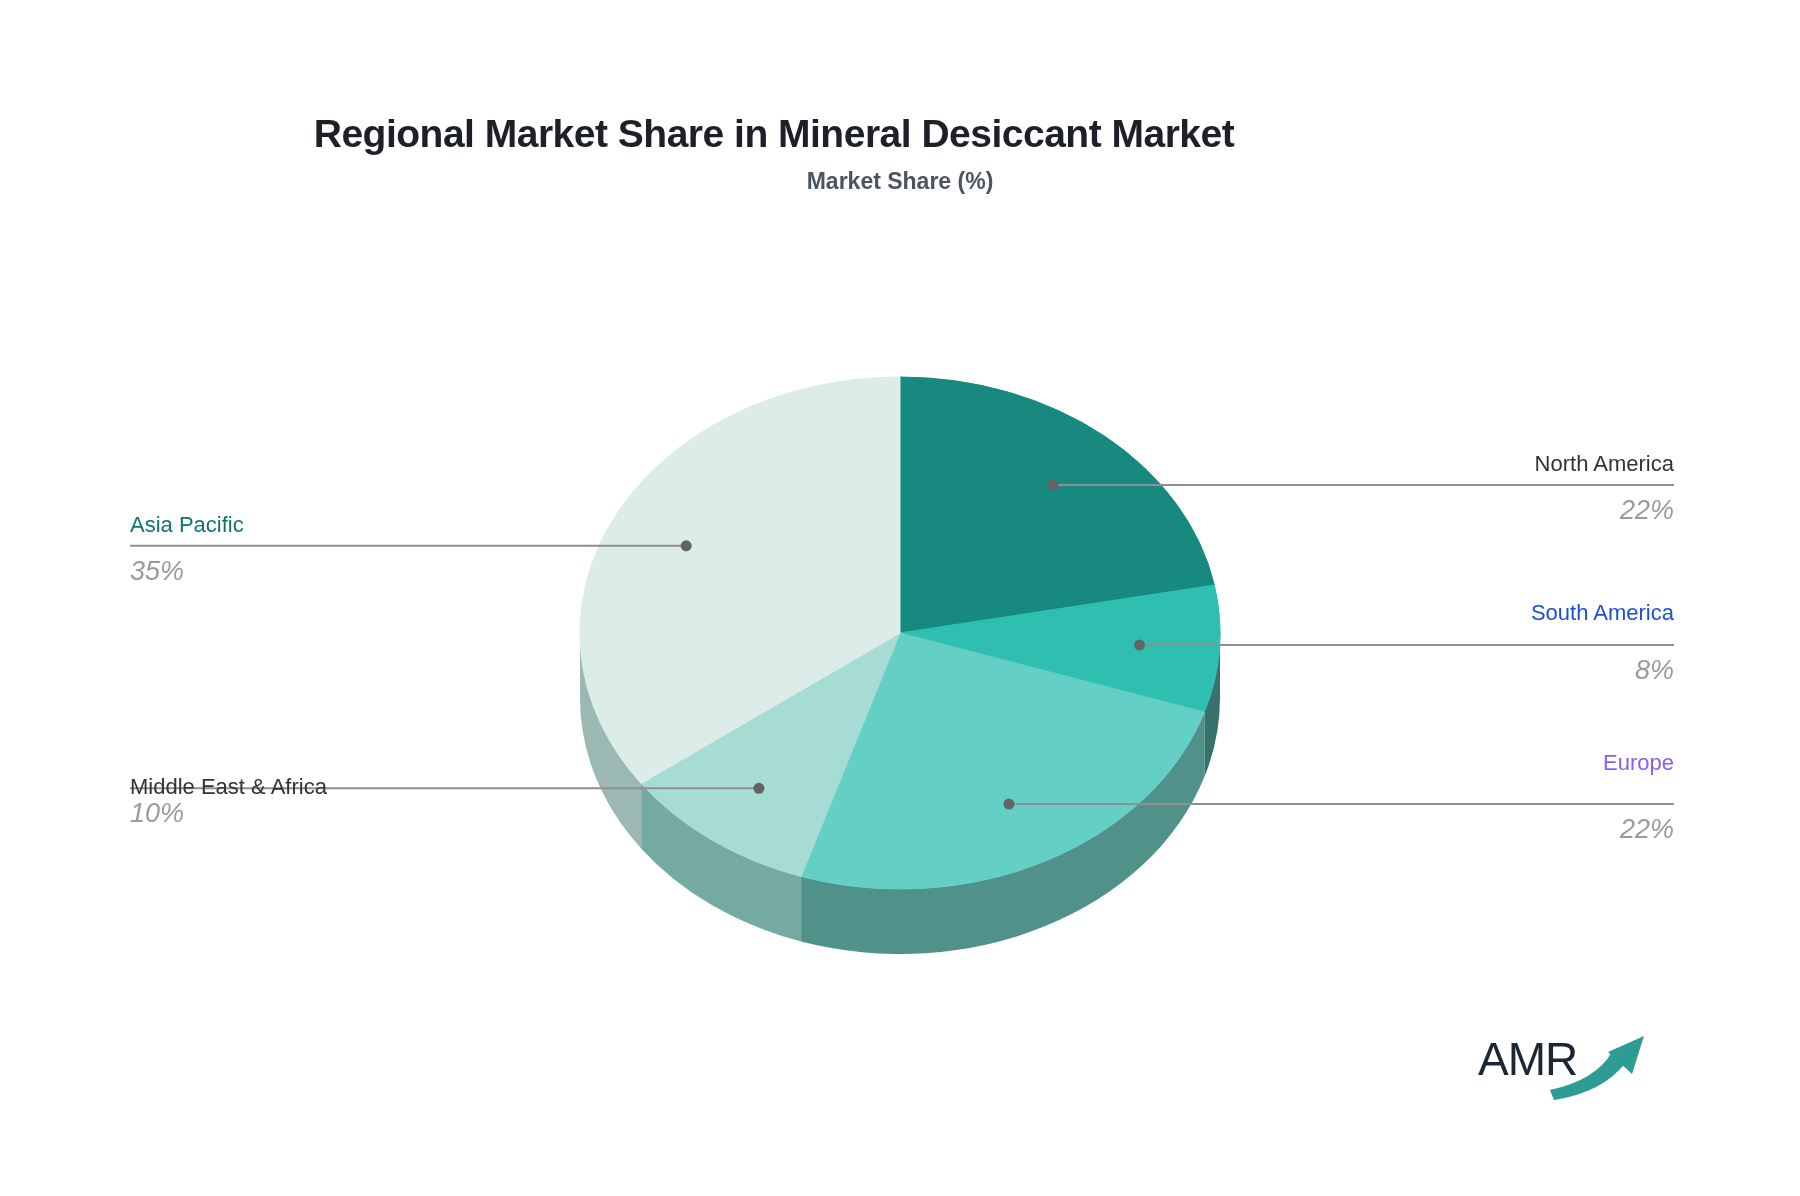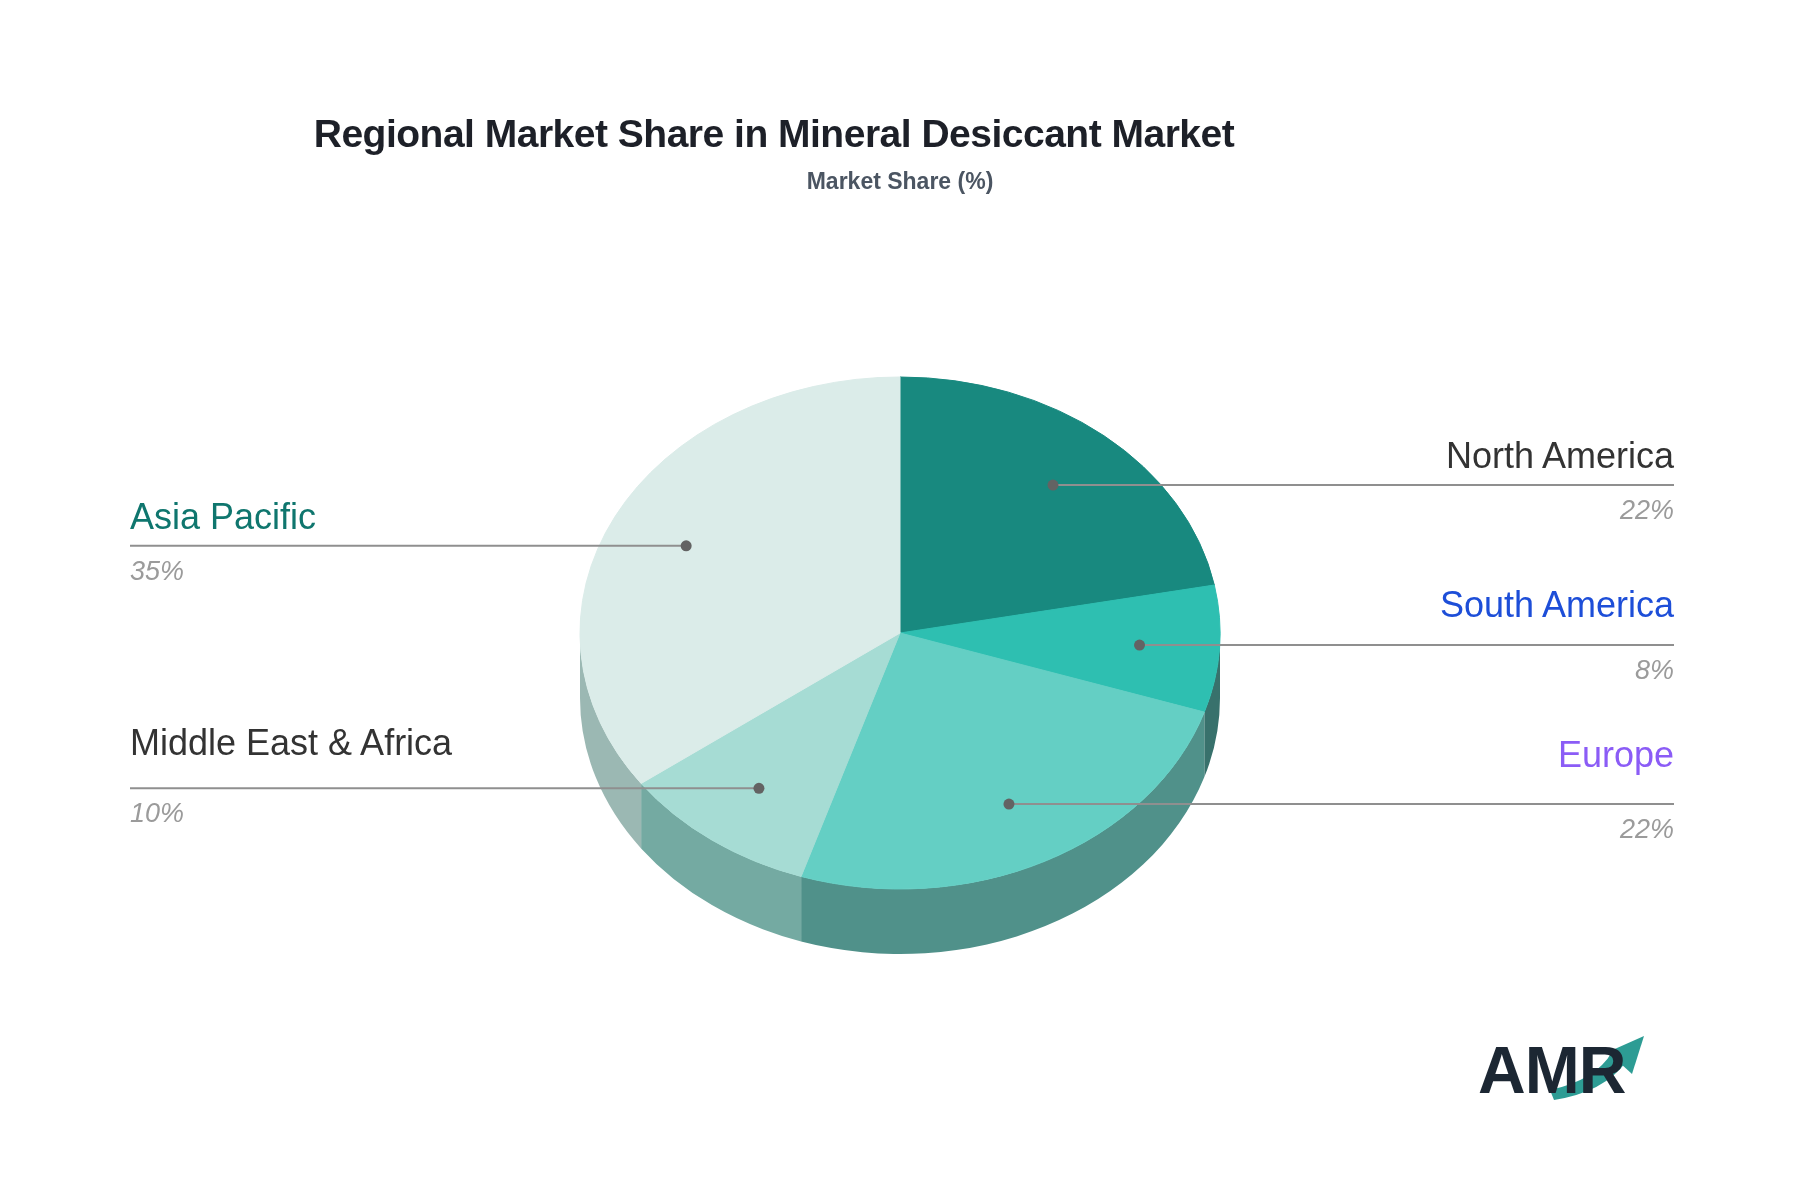--- a/index.html
+++ b/index.html
@@ -10,33 +10,33 @@
   .chart-title{
     position:absolute;left:0;top:112px;width:1548px;text-align:center;
     font-size:39px;font-weight:700;color:#1d2028;letter-spacing:-0.5px;
   }
   .chart-subtitle{
     position:absolute;left:0;top:168px;width:1800px;text-align:center;
     font-size:23px;font-weight:700;color:#4b5562;
   }
   #pie-svg{position:absolute;left:0;top:0;}
   .slice-name{
-    position:absolute;font-size:36px;color:#333333;white-space:nowrap;
+    position:absolute;font-size:22px;color:#333333;white-space:nowrap;
   }
   .slice-value{
     position:absolute;font-size:27px;color:#9b9b9b;white-space:nowrap;font-style:italic;
   }
   .align-right{text-align:right;}
   .align-left{text-align:left;}
   .logo{
     position:absolute;left:1470px;top:1022px;width:220px;height:110px;
   }
   .logo-text{
     position:absolute;left:8px;top:10px;
-    font-size:66px;font-weight:700;color:#1c2733;letter-spacing:-1px;
+    font-size:46px;font-weight:400;color:#1c2733;letter-spacing:-1px;
   }
   .logo-arrow{position:absolute;left:0;top:0;}
 </style>
 </head>
 <body>
 
 <div class="chart-title" style="color: rgb(29, 32, 40);">Regional Market Share in Mineral Desiccant Market</div>
 <div class="chart-subtitle" style="color: rgb(75, 85, 98);">Market Share (%)</div>
 
 <svg id="pie-svg" width="1800" height="1196" viewBox="0 0 1800 1196">
@@ -67,21 +67,21 @@
     </g>
 </svg>
 
 <div id="labels">
     <div class="slice-name align-right" style="color: rgb(51, 51, 51); right: 126px; bottom: 718.939px;">North America</div>
     <div class="slice-value align-right" style="color: rgb(155, 155, 155); right: 126px; top: 495.061px;">22%</div>
     <div class="slice-name align-right" style="color: #1d4ed8; right: 126px; bottom: 570px;">South America</div>
     <div class="slice-value align-right" style="color: rgb(155, 155, 155); right: 126px; top: 655.056px;">8%</div>
     <div class="slice-name align-right" style="color: #8b5cf6; right: 126px; bottom: 420px;">Europe</div>
     <div class="slice-value align-right" style="color: rgb(155, 155, 155); right: 126px; top: 814.073px;">22%</div>
-    <div class="slice-name align-left" style="color: rgb(51, 51, 51); left: 130px; bottom: 432px; text-align: right;">Middle East &amp; Africa</div>
+    <div class="slice-name align-left" style="color: rgb(51, 51, 51); left: 130px; bottom: 396px; text-align: right;">Middle East &amp; Africa</div>
     <div class="slice-value align-left" style="color: rgb(155, 155, 155); left: 130px; top: 798.331px;">10%</div>
     <div class="slice-name align-left" style="color: #0f766e; left: 130px; bottom: 658.166px; margin-top: 44px;">Asia Pacific</div>
     <div class="slice-value align-left" style="color: rgb(155, 155, 155); left: 130px; top: 555.834px;">35%</div>
   </div>
 
 <div class="logo">
   <svg class="logo-arrow" width="220" height="110" viewBox="0 0 220 110">
     <path d="M 84 78 Q 134 70 156 40 L 142 30 Q 126 58 80 68 Z" fill="#2d9c94"></path>
     <path d="M 174 14 L 162 52 L 138 30 Z" fill="#2d9c94"></path>
   </svg>

